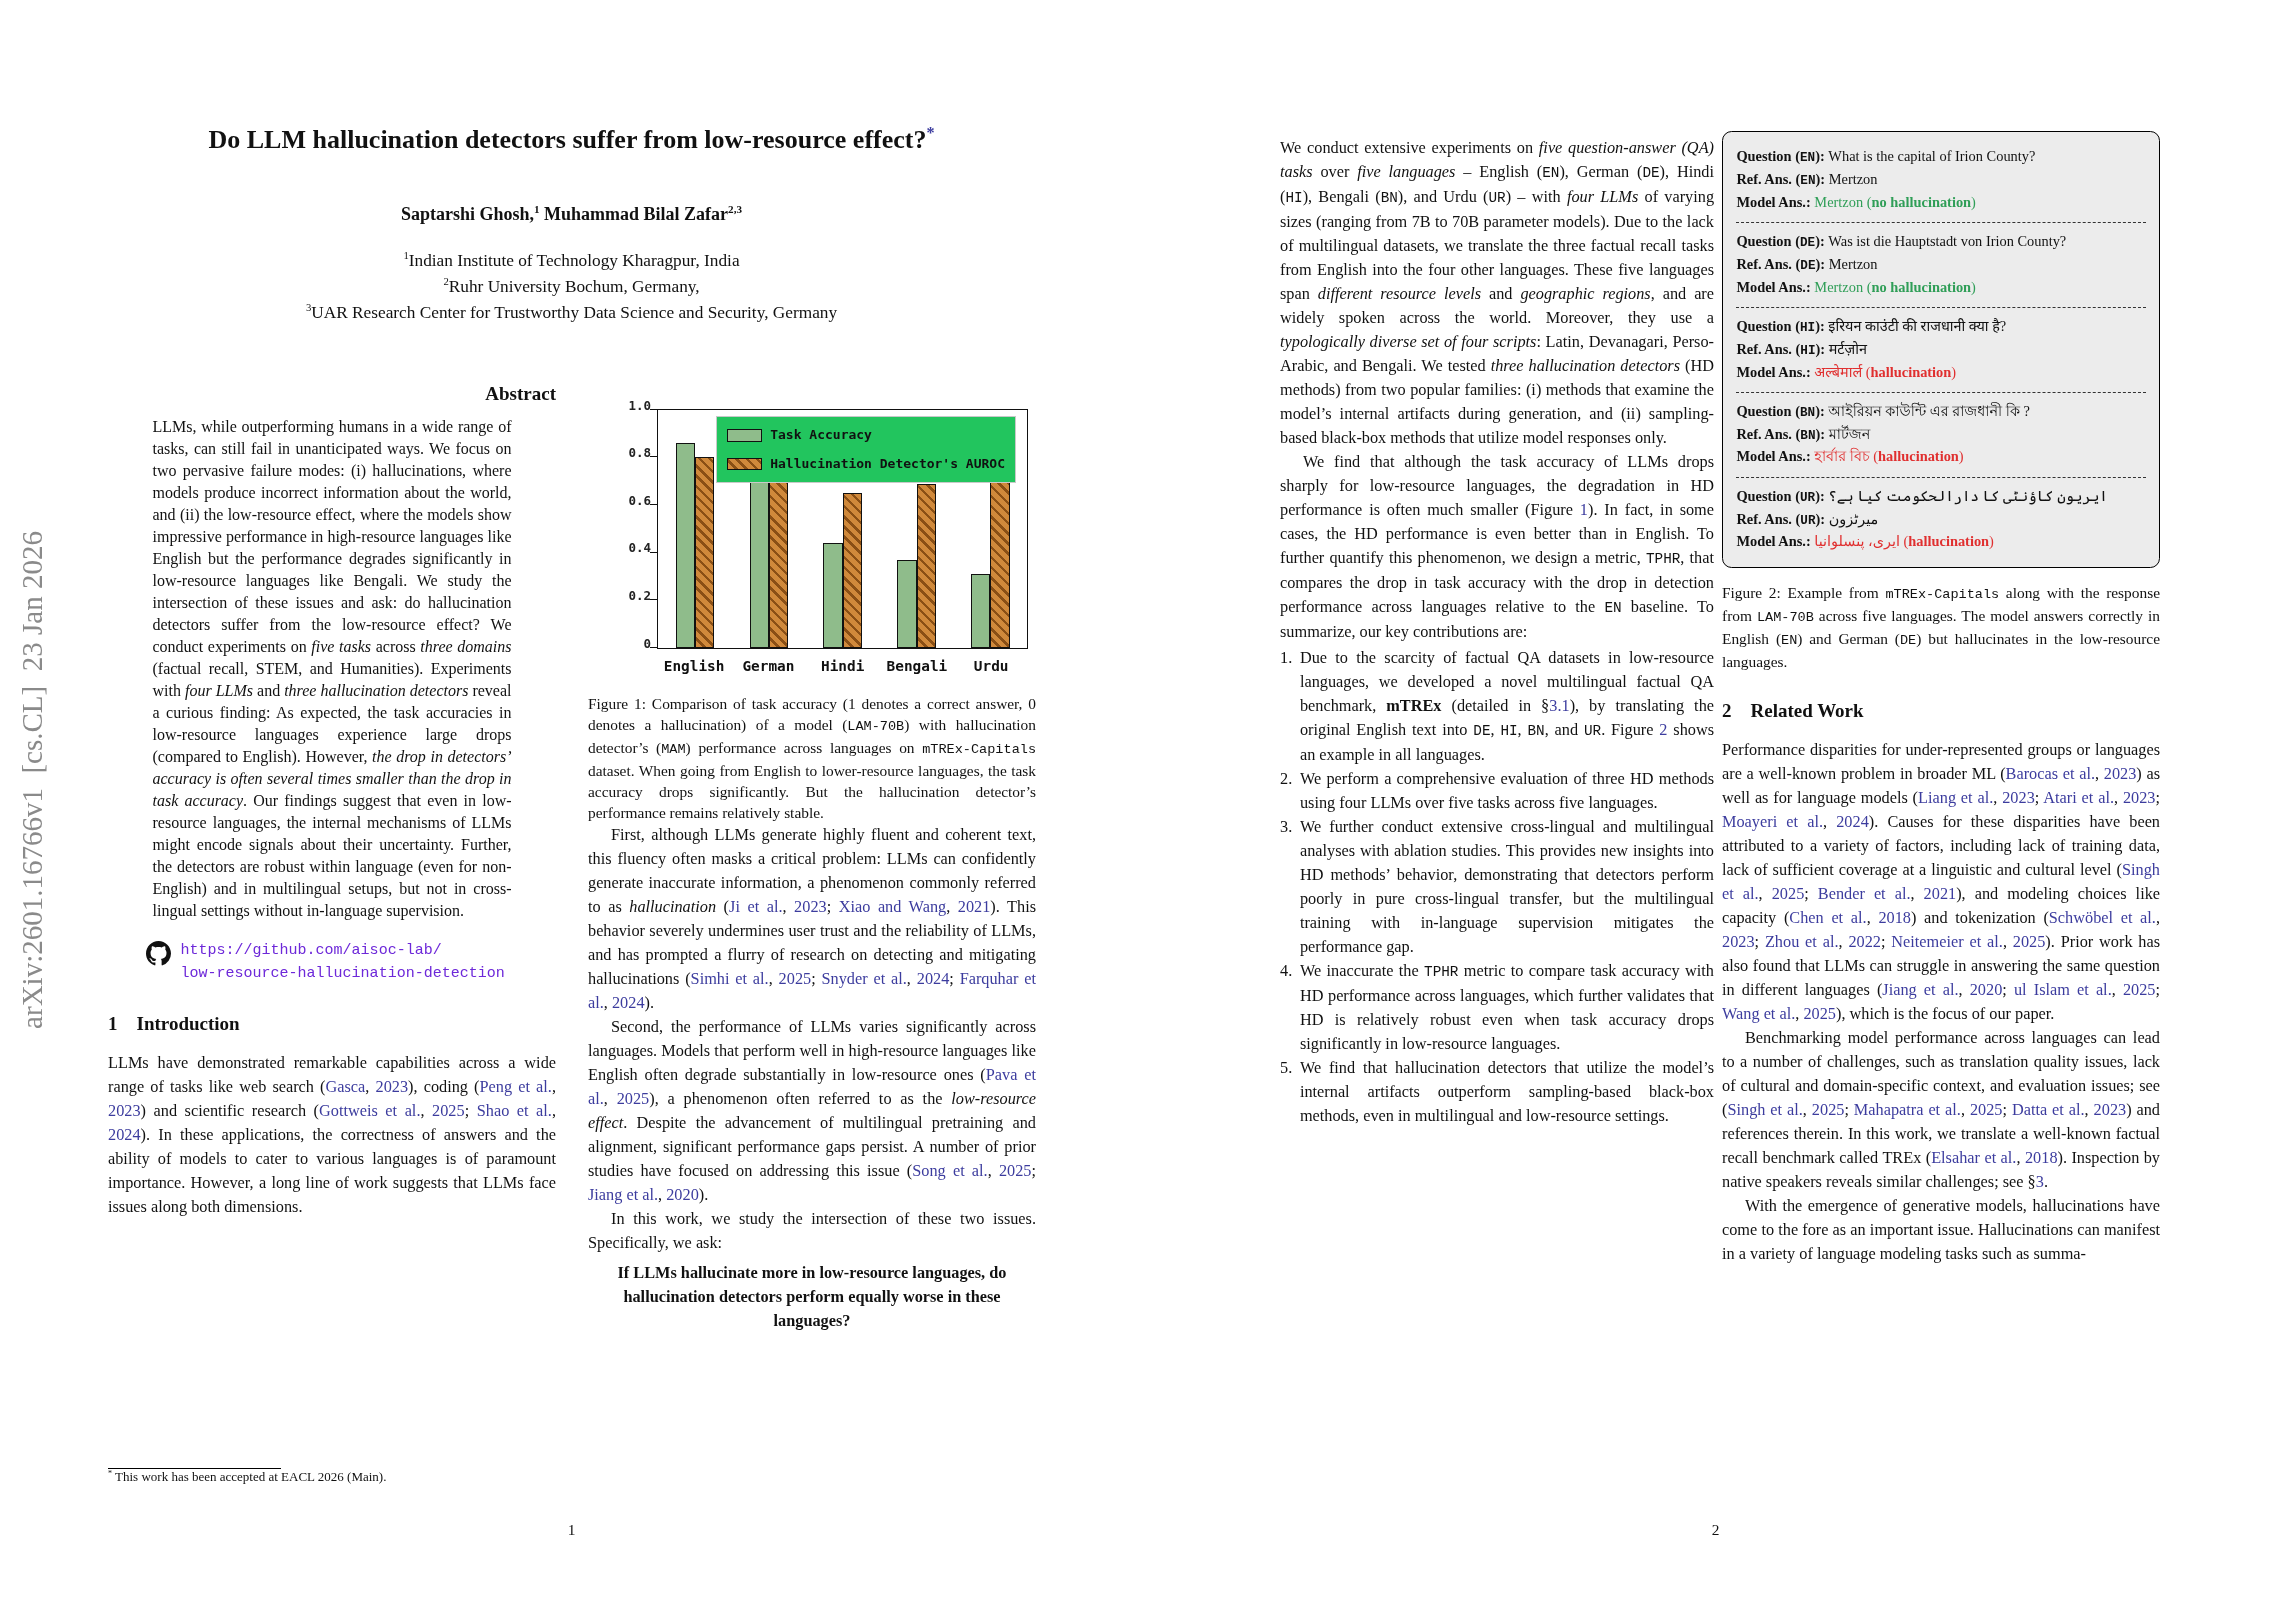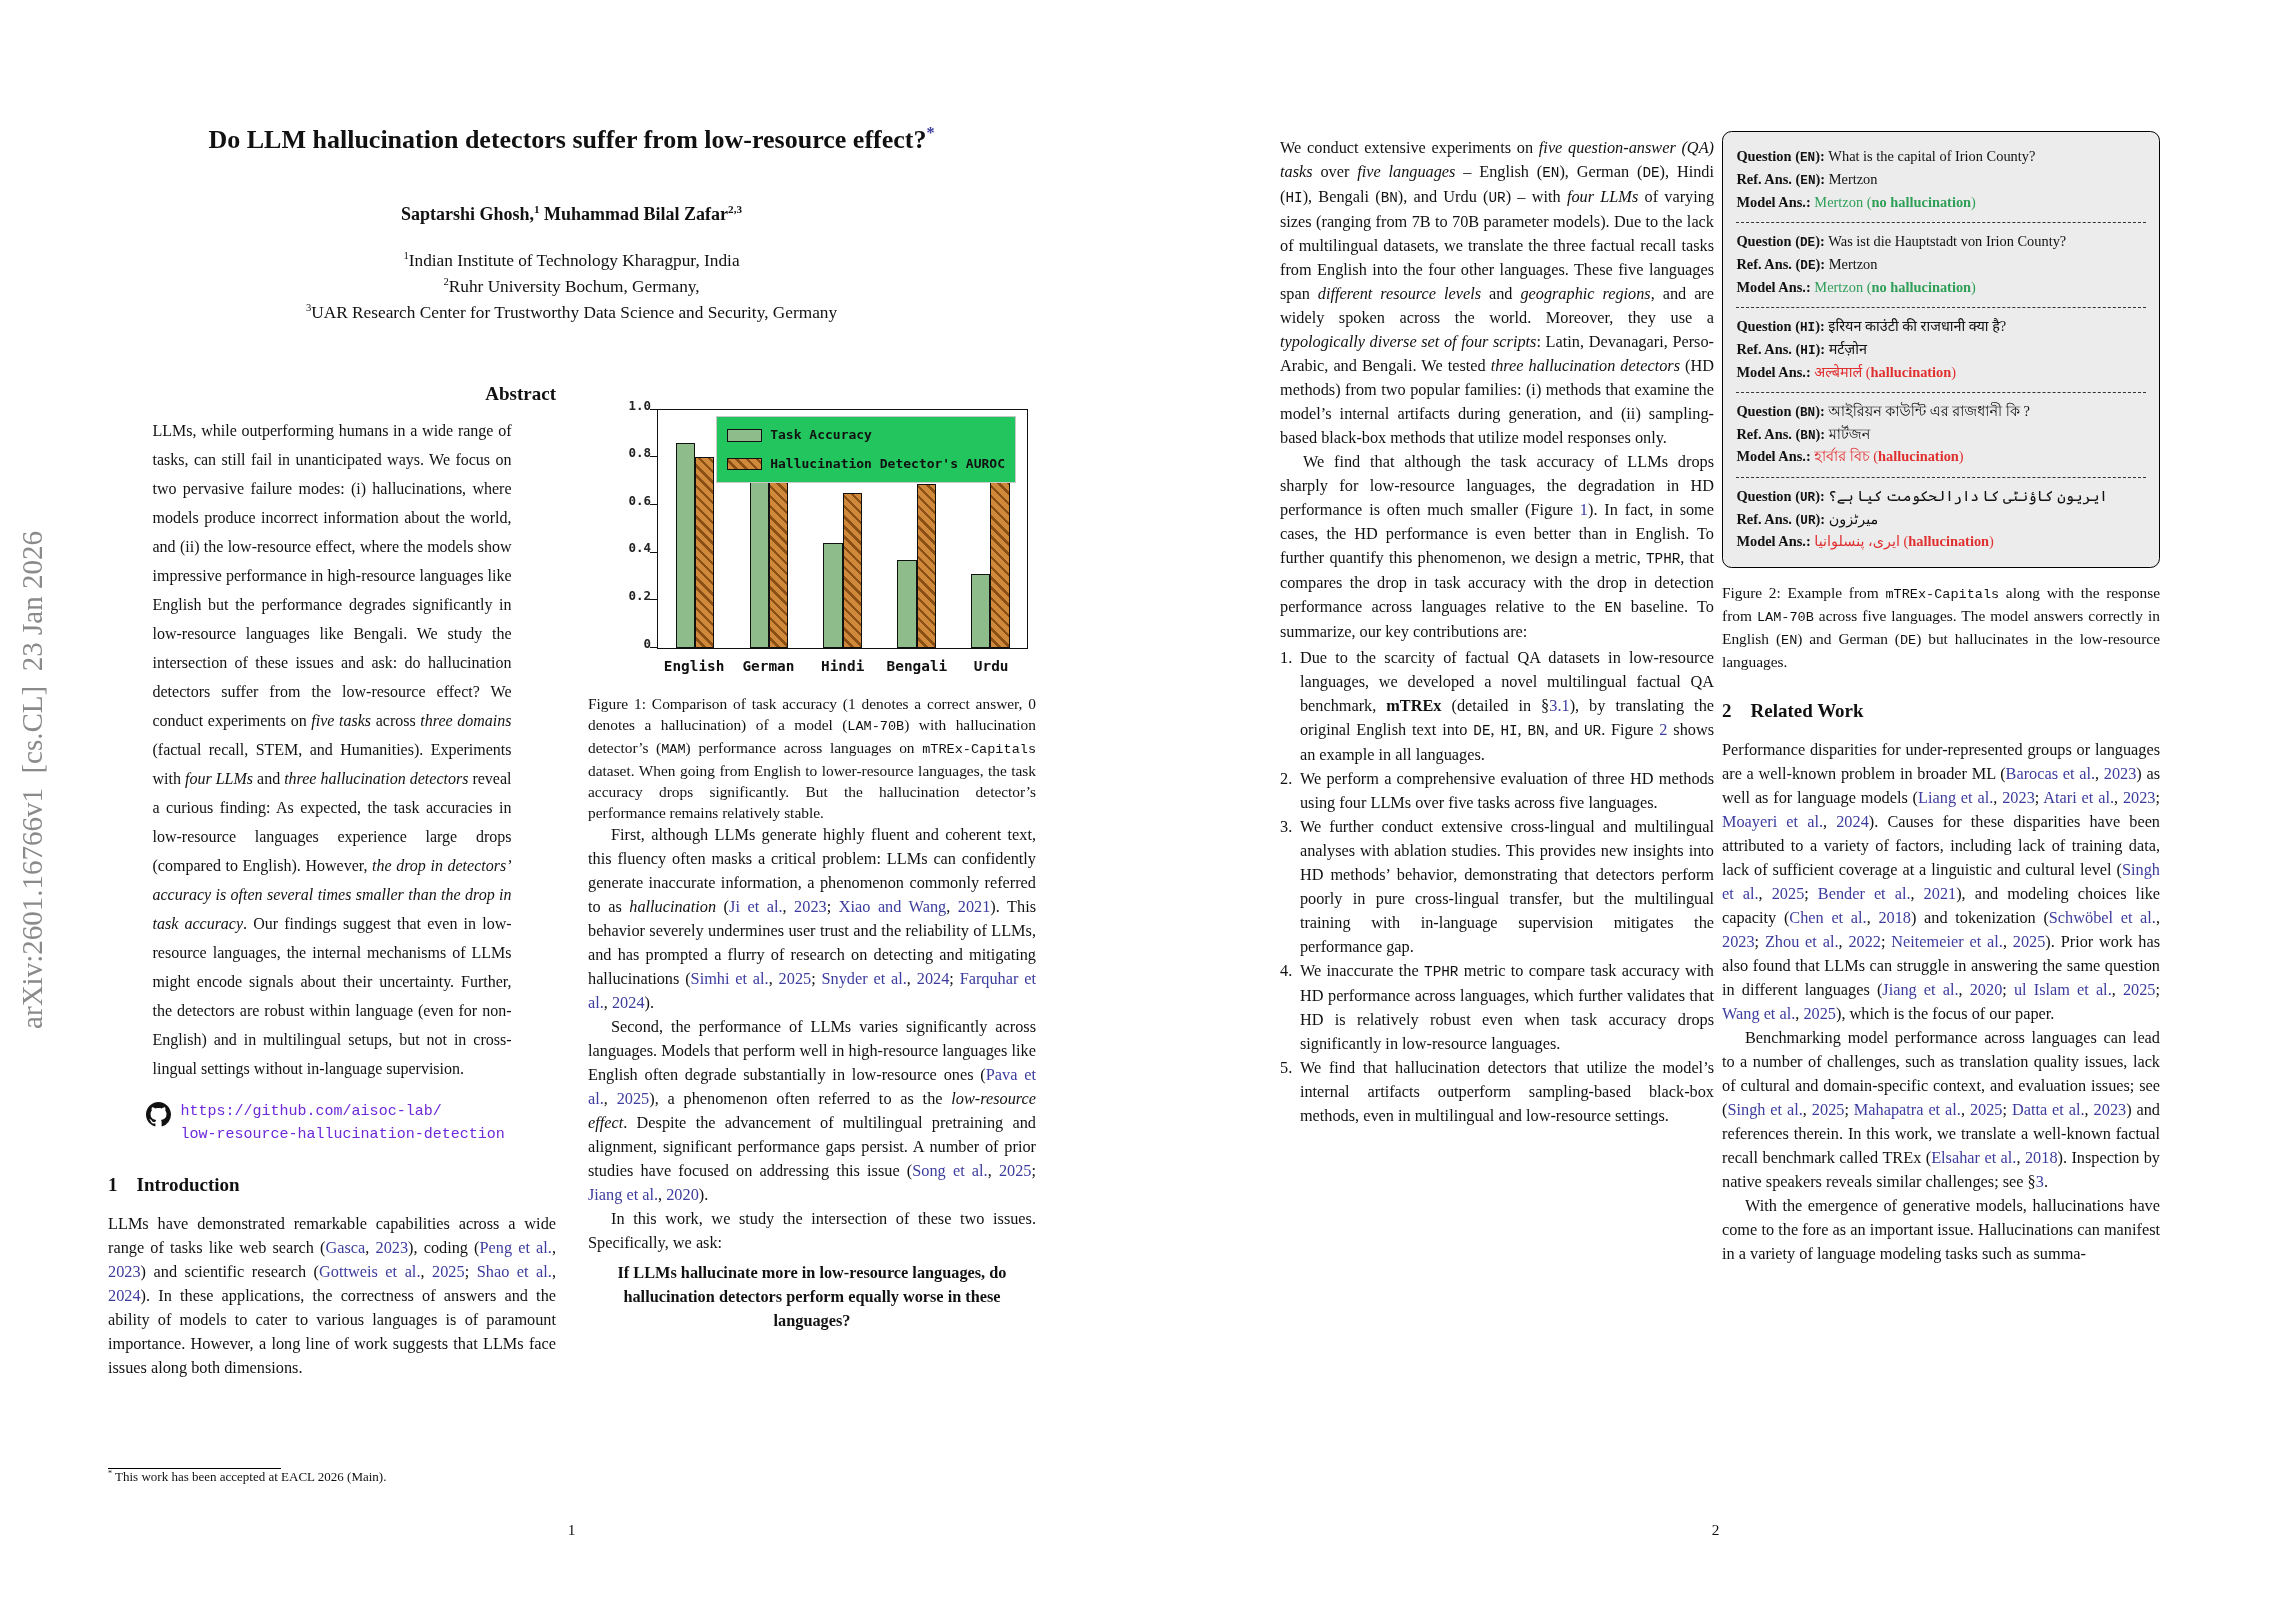--- a/index.html
+++ b/index.html
@@ -30,21 +30,21 @@
   .correspondence{position:absolute;left:91px;top:330px;width:961px;text-align:center;font-size:15px;}
   
   .col{position:absolute;font-size:16.3px;line-height:24px;text-align:justify;}
   .col-a{left:108px;top:382px;width:448px;}
   .col-b{left:588px;top:403px;width:448px;}
   .col-c{left:1280px;top:136px;width:434px;}
   .col-d{left:1722px;top:131px;width:438px;}
   .para{text-align:justify;}
   .indent{text-indent:23px;}
   .abstract-heading{text-align:right;font-size:19px;font-weight:bold;margin-bottom:9.6px;}
-  .abstract-body{width:359px;margin:0 auto;font-size:16px;line-height:29px;text-align:justify;}
+  .abstract-body{width:359px;margin:0 auto;font-size:16px;line-height:22px;text-align:justify;}
   .github-row{display:flex;gap:9.6px;align-items:flex-start;margin:17.3px 0 0 38px;}
   .gh-icon{width:25px;height:25px;flex:none;margin-top:1.9px;}
   .gh-lines{font-family:"Liberation Mono","DejaVu Sans Mono",monospace;font-size:15px;
     line-height:23px;color:#6d28d9;}
   .section-heading{display:flex;gap:19px;font-size:19px;font-weight:bold;margin:27px 0 15.4px 0;}
   .question{font-weight:bold;text-align:center;margin-top:5.8px;padding:0 9.6px;}
   .footnote-block{position:absolute;left:108px;top:1468px;width:448px;}
   .footnote-rule{width:173px;border-top:1.2px solid #000;}
   .footnote{font-size:13px;line-height:16.3px;margin-top:0;text-align:justify;}
   .pageno{position:absolute;font-size:15.4px;}

